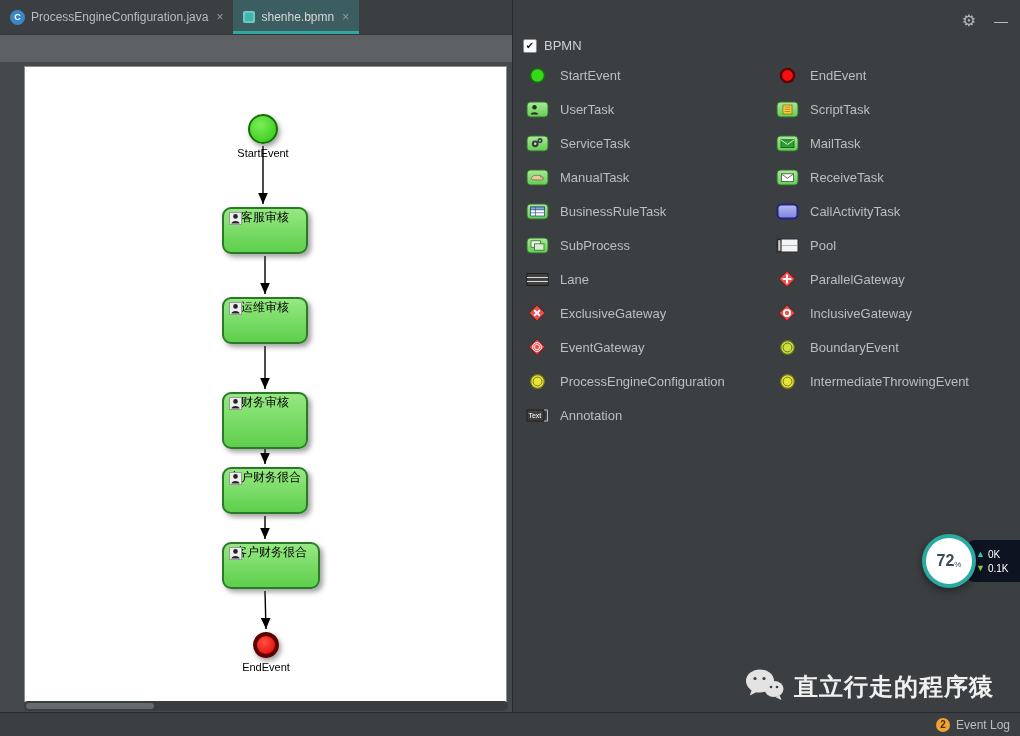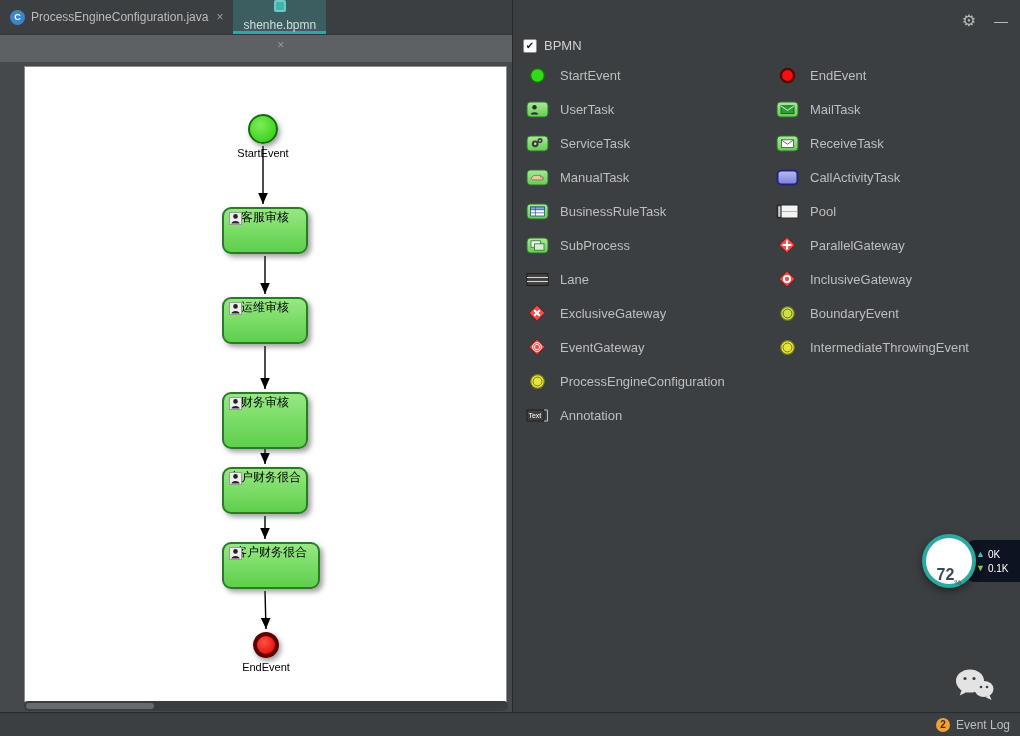--- a/index.html
+++ b/index.html
@@ -3,21 +3,21 @@
 <meta charset="utf-8">
 <style>
   html,body{margin:0;padding:0;background:#2b2b2b;}
   .screen{position:relative;width:1020px;height:736px;background:#3c3f41;overflow:hidden;
           font-family:"Liberation Sans",sans-serif;-webkit-font-smoothing:antialiased;}
 
   
   .left-pane{position:absolute;left:0;top:0;width:512px;height:712px;background:#3c3f41;}
   .tabbar{height:34px;background:#3c3f41;border-bottom:1px solid #313536;display:flex;align-items:stretch;}
   .tab{display:flex;align-items:center;gap:6px;padding:0 10px;font-size:12px;color:#bbbbbb;white-space:nowrap;}
-  .tab.active{background:#3c5e60;color:#d8d8d8;box-shadow:inset 0 -3px 0 #2fa8a2;flex-direction:column;}
+  .tab.active{background:#3c5e60;color:#d8d8d8;box-shadow:inset 0 -3px 0 #2fa8a2;}
   .java-icon{width:15px;height:15px;border-radius:50%;background:#3a86c8;color:#fff;font-size:9px;font-weight:bold;
              display:flex;align-items:center;justify-content:center;flex:0 0 auto;}
   .bpmn-file-icon{width:12px;height:12px;background:#3fb6ad;border-radius:2px;display:inline-block;flex:0 0 auto;
                   box-shadow:inset 0 0 0 2px rgba(255,255,255,.25);}
   .tab-close{color:#9a9a9a;font-size:12px;margin-left:2px;}
   .toolbar-strip{height:27px;background:#5d6163;border-bottom:1px solid #454849;}
   .canvas-area{position:absolute;top:62px;left:0;right:0;bottom:0;background:#46494b;}
   .page{position:absolute;left:24px;top:4px;width:481px;height:634px;background:#ffffff;border:1px solid #8c8c8c;overflow:hidden;}
   #edges{position:absolute;left:0;top:0;width:100%;height:100%;pointer-events:none;}
   .hscroll{position:absolute;left:24px;right:4px;bottom:1px;height:10px;background:#3a3d3f;border-radius:5px;}
@@ -56,21 +56,21 @@
          display:flex;align-items:center;justify-content:center;}
 
   
   .net-widget{position:absolute;top:532px;right:0;width:104px;height:58px;}
   .net-pill{position:absolute;left:52px;right:0;top:8px;height:42px;background:#0d1320;border-radius:6px 0 0 6px;
             display:flex;flex-direction:column;justify-content:center;gap:3px;}
   .net-row{display:flex;align-items:center;gap:3px;font-size:10px;color:#fff;padding-left:8px;}
   .up-arrow{color:#2fd0c8;font-size:9px;}
   .down-arrow{color:#7ddd3f;font-size:9px;}
   .net-circle{position:absolute;left:6px;top:2px;width:46px;height:46px;border-radius:50%;background:#fff;
-              border:4px solid #2aa8a2;display:flex;align-items:flex-end;justify-content:center;
+              border:4px solid #2aa8a2;display:flex;align-items:center;justify-content:center;
               color:#3a4a5a;font-weight:bold;font-size:16px;box-shadow:0 3px 8px rgba(0,0,0,.45);box-sizing:content-box;}
   .pct{font-size:8px;font-weight:normal;position:relative;top:3px;}
 
   .watermark{position:absolute;right:26px;bottom:30px;display:flex;align-items:center;gap:10px;}
   .wm-text{color:#f0f0f0;font-size:24px;font-weight:bold;letter-spacing:1px;}
 </style>
 </head>
 <body>
 
 <div class="screen">
@@ -314,20 +314,38 @@
               <svg width="17" height="17" viewBox="0 0 17 17">
                 <circle cx="8.5" cy="8.5" r="6.6" fill="#f50f0f" stroke="#5c0404" stroke-width="2.4"></circle>
               </svg>
             </span>
             <span class="pal-label">EndEvent</span>
           </div>
           <div class="pal-item">
             <span class="pal-icon">
               <svg width="23" height="17" viewBox="0 0 23 17">
                 <defs>
+                  <linearGradient id="tg6" x1="0" y1="0" x2="0" y2="1">
+                    <stop offset="0" stop-color="#a9ea97"></stop>
+                    <stop offset="1" stop-color="#64cc52"></stop>
+                  </linearGradient>
+                </defs>
+                <rect x="1" y="1" width="21" height="15" rx="3.5" fill="url(#tg6)" stroke="#2f6e2f"></rect>
+                <rect x="7" y="4" width="9" height="9" fill="#ffd23e" stroke="#8a6d1a" stroke-width="0.8"></rect>
+                <line x1="8.5" y1="6.2" x2="14.5" y2="6.2" stroke="#8a6d1a" stroke-width="0.7"></line>
+                <line x1="8.5" y1="8.4" x2="14.5" y2="8.4" stroke="#8a6d1a" stroke-width="0.7"></line>
+                <line x1="8.5" y1="10.6" x2="14.5" y2="10.6" stroke="#8a6d1a" stroke-width="0.7"></line>
+              </svg>
+            </span>
+            <span class="pal-label">ScriptTask</span>
+          </div>
+          <div class="pal-item">
+            <span class="pal-icon">
+              <svg width="23" height="17" viewBox="0 0 23 17">
+                <defs>
                   <linearGradient id="tg7" x1="0" y1="0" x2="0" y2="1">
                     <stop offset="0" stop-color="#a9ea97"></stop>
                     <stop offset="1" stop-color="#64cc52"></stop>
                   </linearGradient>
                 </defs>
                 <rect x="1" y="1" width="21" height="15" rx="3.5" fill="url(#tg7)" stroke="#2f6e2f"></rect>
                 <rect x="5" y="4.8" width="13" height="7.6" fill="#2e9e35" stroke="#14521a" stroke-width="0.8"></rect>
                 <path d="M5 5l6.5 4.4L18 5" fill="none" stroke="#eafbea" stroke-width="0.9"></path>
               </svg>
             </span>
@@ -444,15 +462,16 @@
         <ellipse cx="16" cy="13" rx="14" ry="11.5" fill="#e3e3e3"></ellipse>
         <path d="M8 21l-2.2 6.5 7.4-3.8z" fill="#e3e3e3"></path>
         <circle cx="11" cy="10.5" r="1.6" fill="#3c3f41"></circle>
         <circle cx="20" cy="10.5" r="1.6" fill="#3c3f41"></circle>
         <ellipse cx="30" cy="21" rx="9.5" ry="8" fill="#e3e3e3"></ellipse>
         <path d="M35.5 27l2 5-5.8-2.8z" fill="#e3e3e3"></path>
         <circle cx="27" cy="19" r="1.3" fill="#3c3f41"></circle>
         <circle cx="33" cy="19" r="1.3" fill="#3c3f41"></circle>
       </svg>
     </span>
+    <span class="wm-text">直立行走的程序猿</span>
   </div>
 
 </div>
 
 </body></html>

